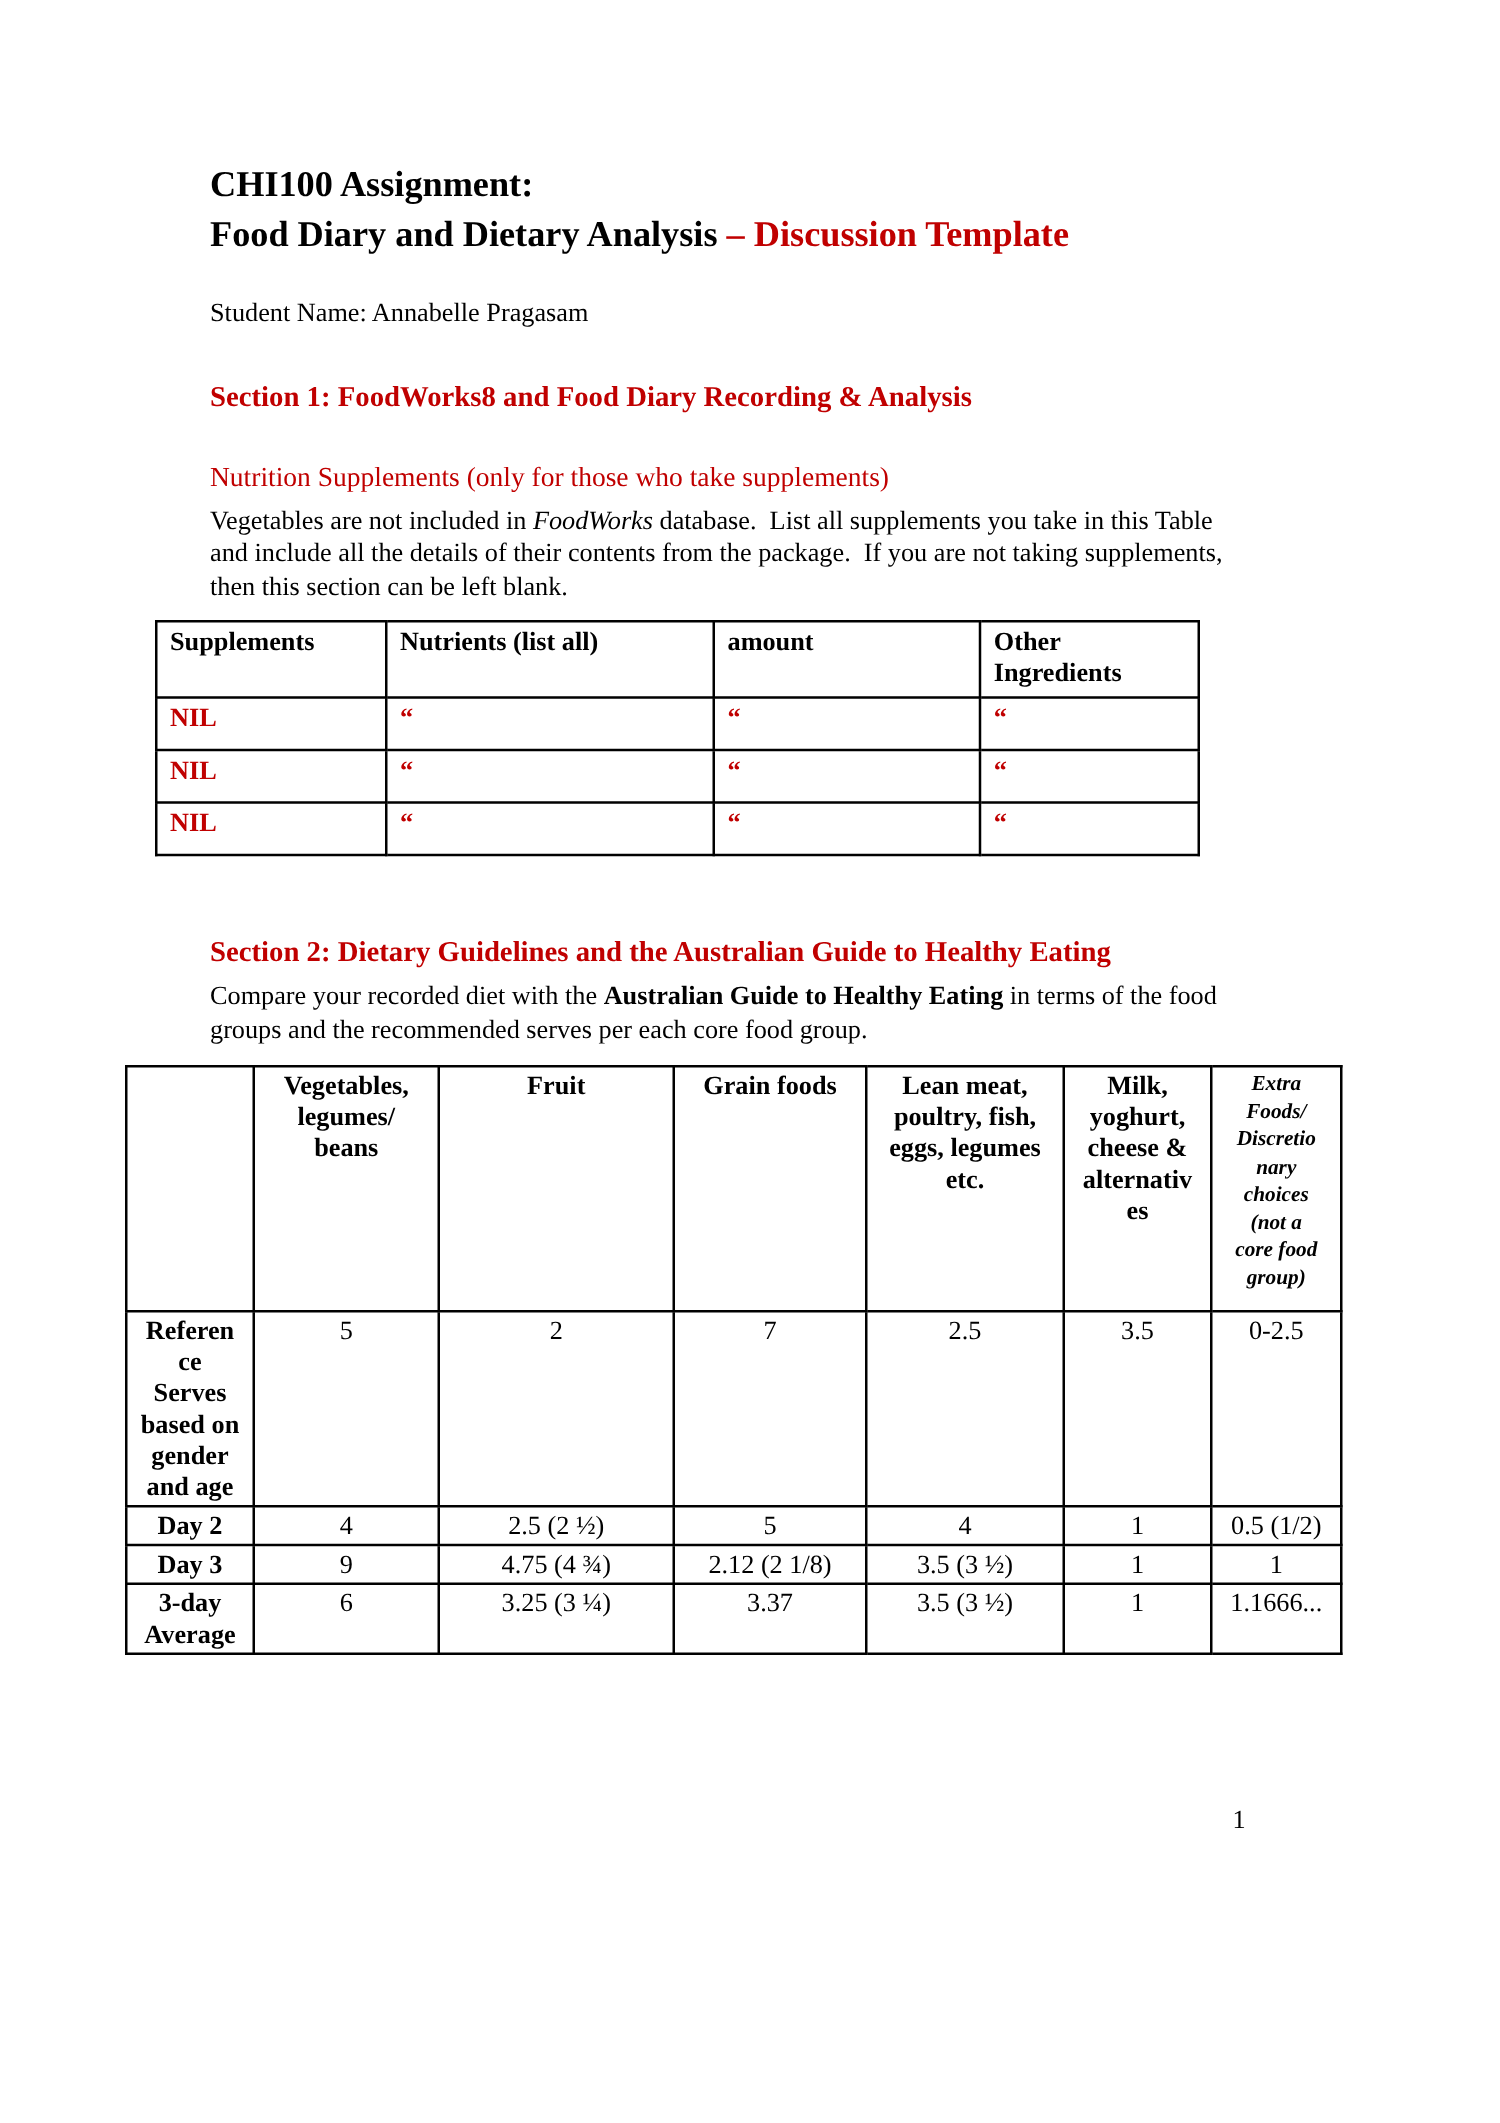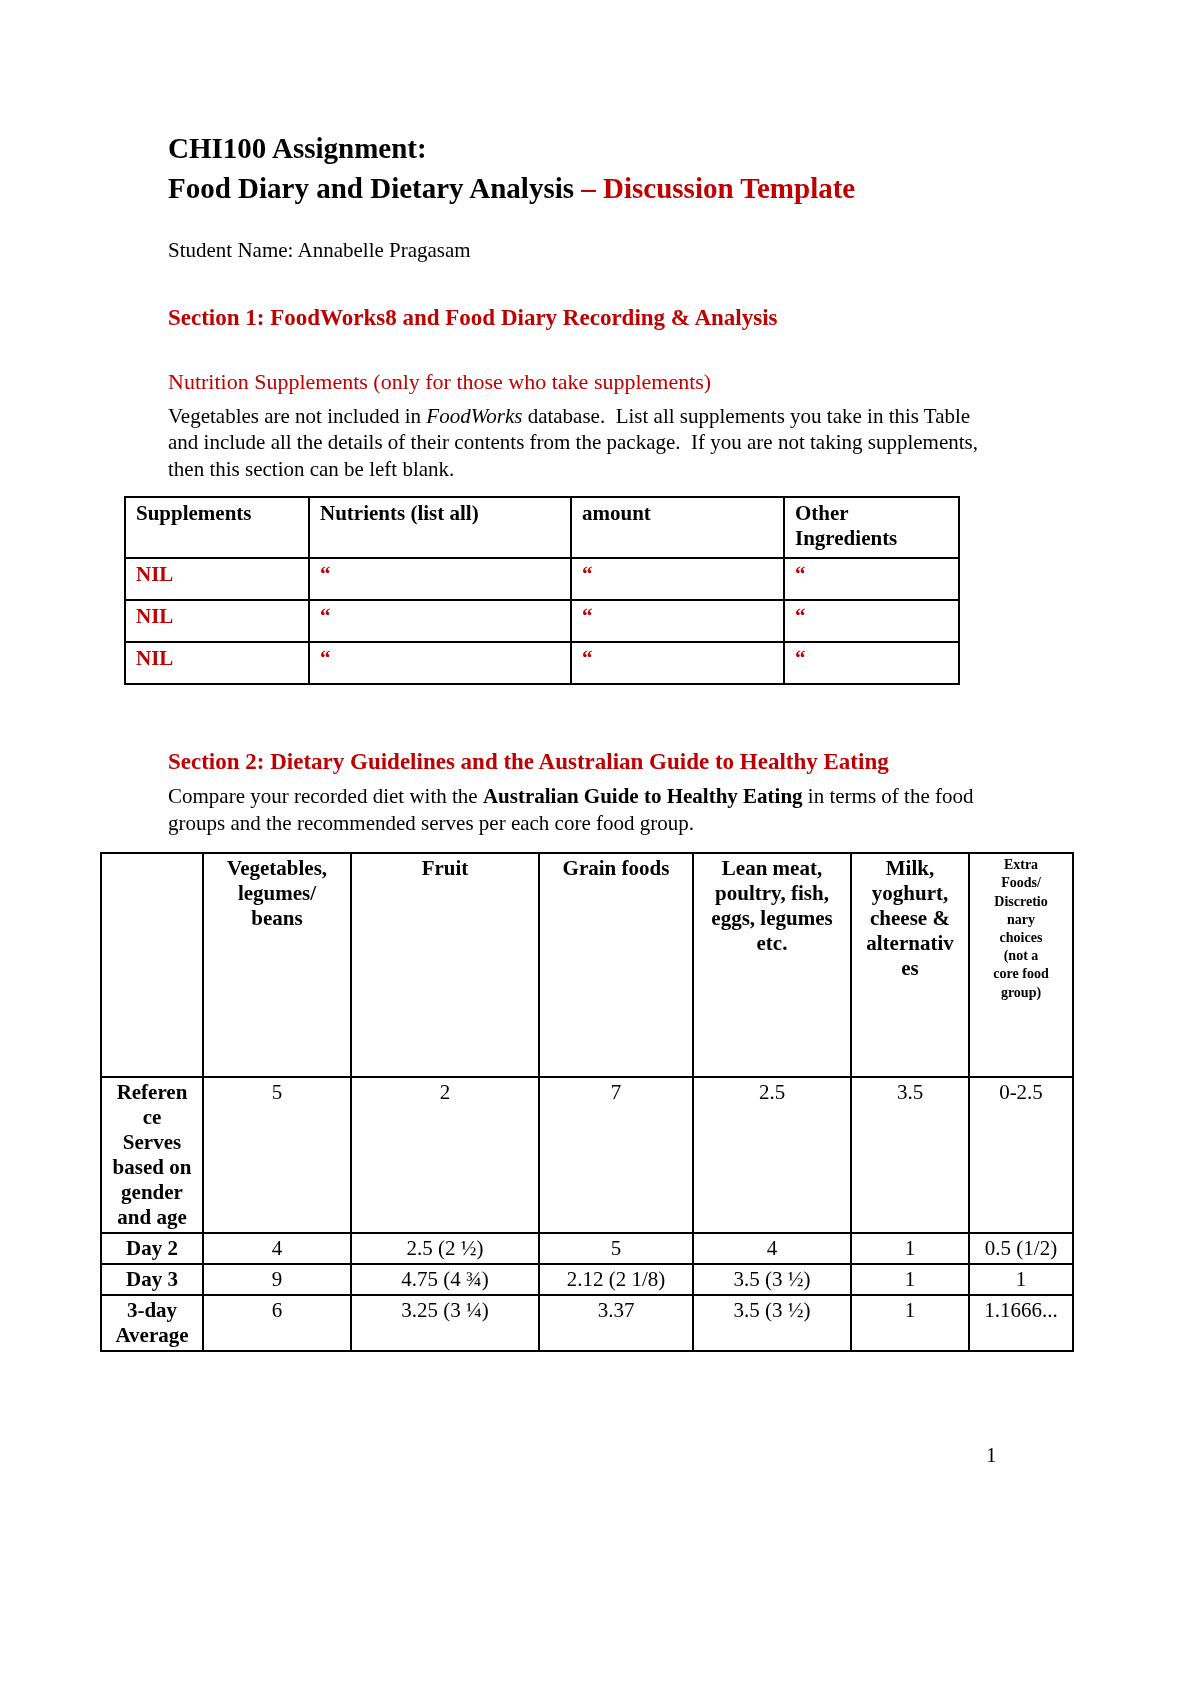--- a/index.html
+++ b/index.html
@@ -89,24 +89,24 @@
     table-layout: fixed;
     font-size: 21px;
   }
   .guide-table th, .guide-table td {
     border: 2px solid #000000;
     vertical-align: top;
     text-align: center;
     padding: 2px 4px;
   }
   .guide-table th { font-weight: bold; }
-  .guide-table th.small { font-size: 14px; line-height: 1.3; }
+  .guide-table th.small { font-size: 17px; line-height: 1.3; font-style: italic; }
   .guide-table td.rowlabel { font-weight: bold; }
   .pre { white-space: pre-line; }
-  .guide-table tr.headrow th { height: 224px; border-radius: 32px; }
+  .guide-table tr.headrow th { height: 196px; border-radius: 32px; }
   .guide-table tr.refrow td { height: 152px; }
   .guide-table tr.dayrow td { height: 28px; }
 
   .page-number {
     position: absolute;
     top: 1443px;
     left: 986px;
     font-size: 21px;
   }
 </style>

